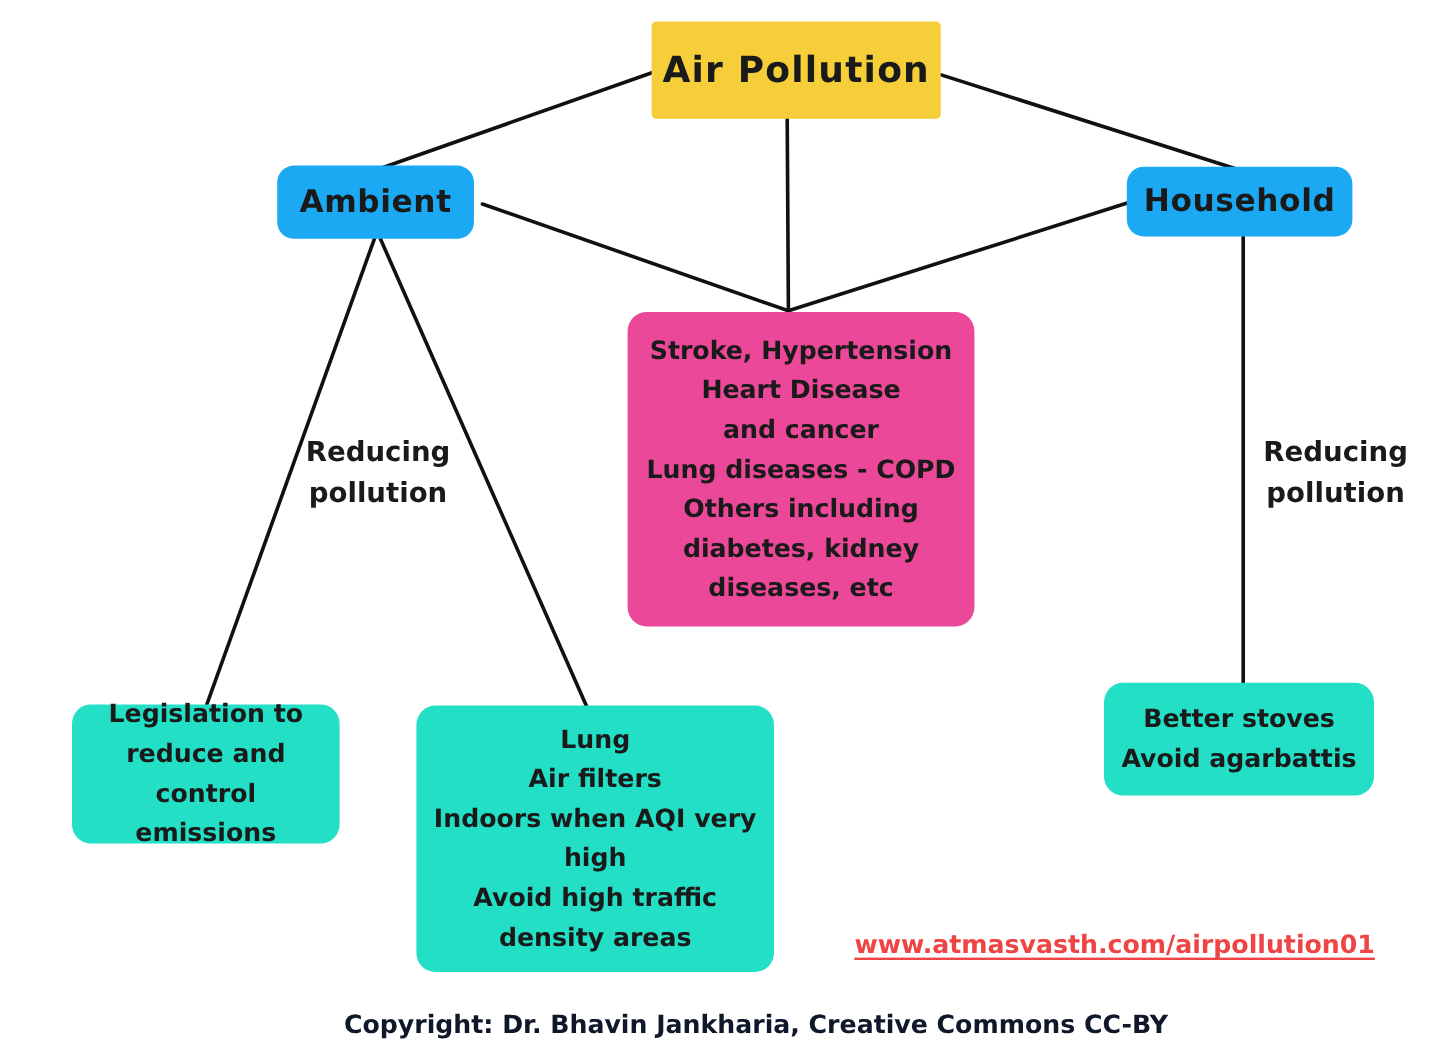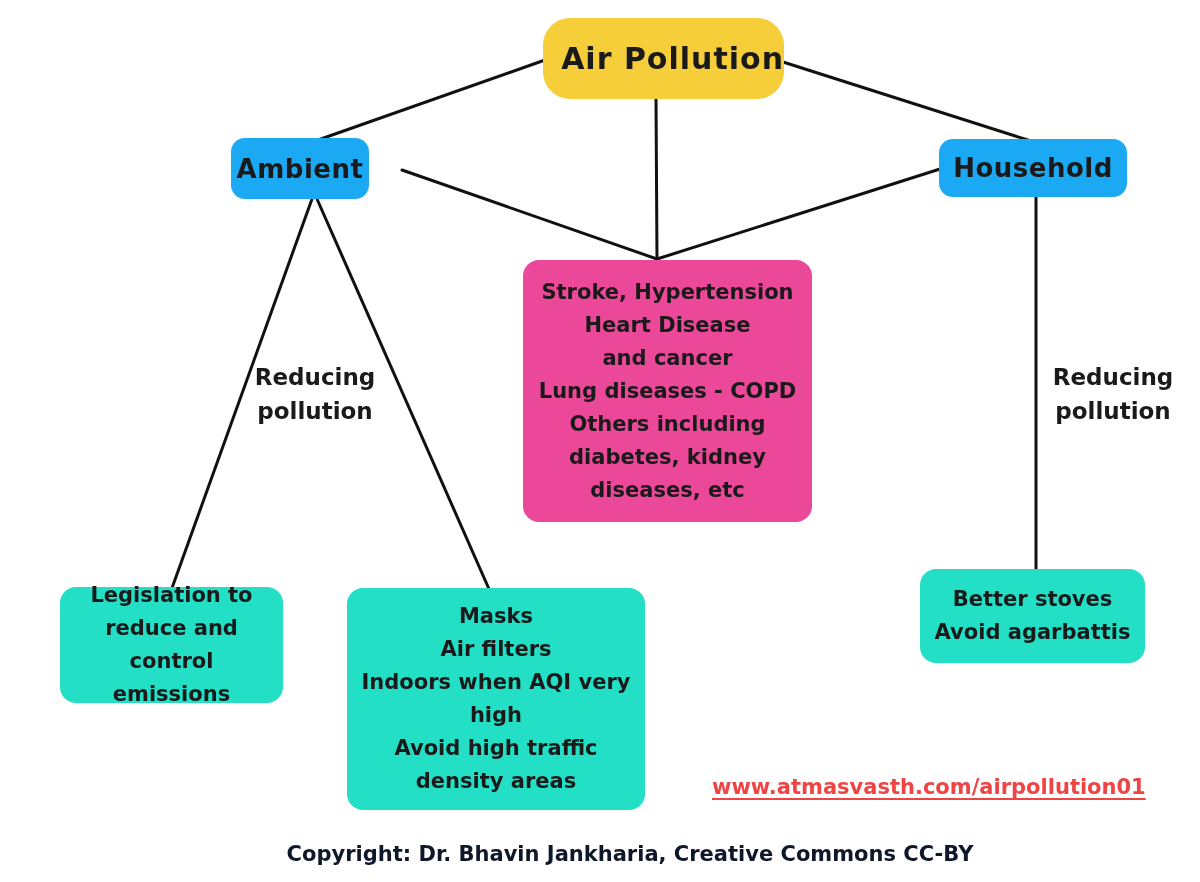--- a/index.html
+++ b/index.html
@@ -31,29 +31,29 @@
     flex-direction: column;
     align-items: center;
     justify-content: center;
     text-align: center;
     color: #1a1a1a;
     box-sizing: border-box;
   }
   .node-root {
     left: 543px; top: 18px; width: 241px; height: 81px;
     background: #F5CE3A;
-    border-radius: 27px;
-    font-size: 30px; font-weight: bold; letter-spacing: 1px; align-items: flex-end;
+    border-radius: 4px;
+    font-size: 30px; font-weight: bold; letter-spacing: 1px;
   }
   .node-blue {
     background: #1CA9F4;
     border-radius: 14px;
     font-size: 26px; font-weight: bold; letter-spacing: 0.5px;
   }
-  .node-ambient   { left: 231px; top: 138px; width: 138px; height: 61px; }
+  .node-ambient   { left: 231px; top: 138px; width: 164px; height: 61px; }
   .node-household { left: 939px; top: 139px; width: 188px; height: 58px; }
   .node-effects {
     left: 523px; top: 260px; width: 289px; height: 262px;
     background: #ec4899;
     border-radius: 16px;
     font-size: 21px; font-weight: bold;
     line-height: 33px;
     padding: 10px 6px;
   }
   .node-teal {
@@ -128,21 +128,21 @@
     <div>Others including</div>
     <div>diabetes, kidney</div>
     <div>diseases, etc</div>
   </div>
 
   <div class="node node-teal node-legislation">
     <div>Legislation to reduce and control emissions</div>
   </div>
 
   <div class="node node-teal node-masks">
-    <div>Masks</div>
+    <div>Lung</div>
     <div>Air filters</div>
     <div>Indoors when AQI very high</div>
     <div>Avoid high traffic density areas</div>
   </div>
 
   <div class="node node-teal node-stoves">
     <div>Better stoves</div>
     <div>Avoid agarbattis</div>
   </div>
 

